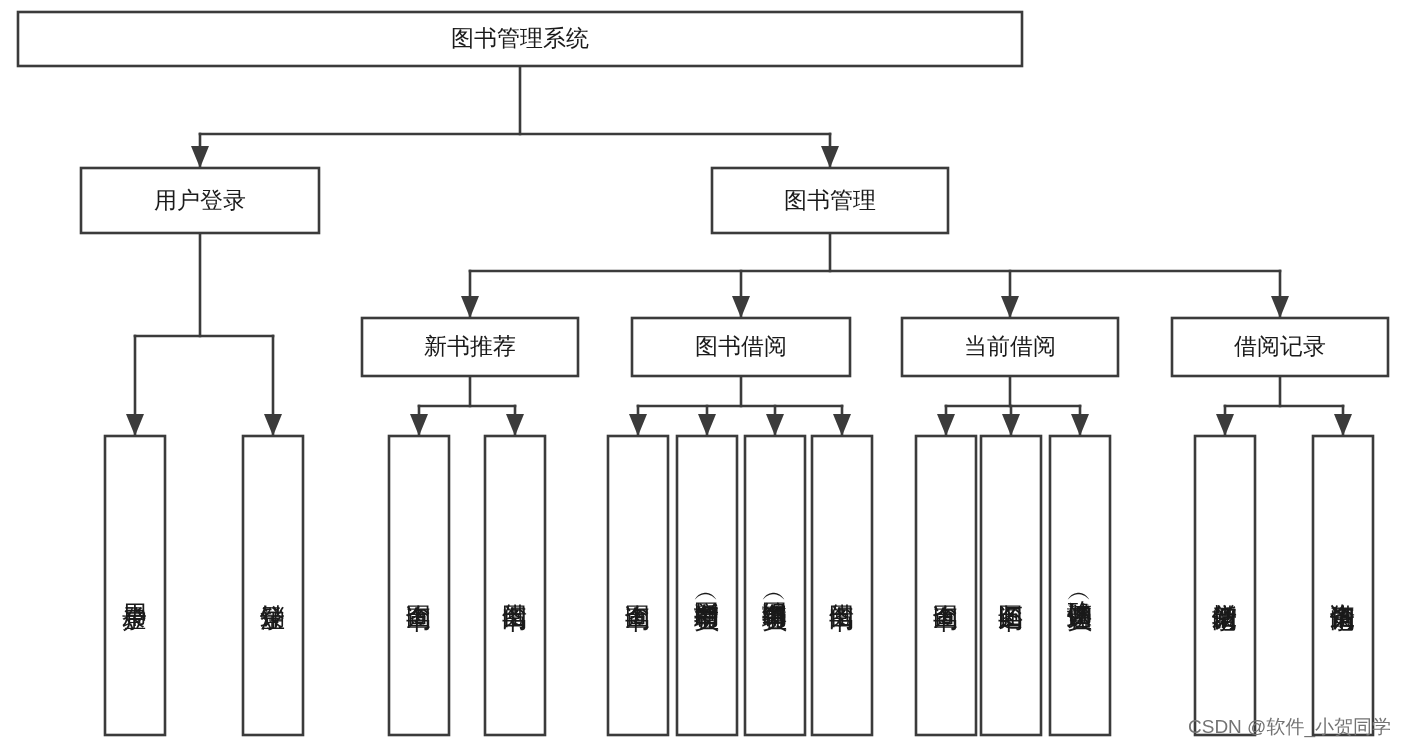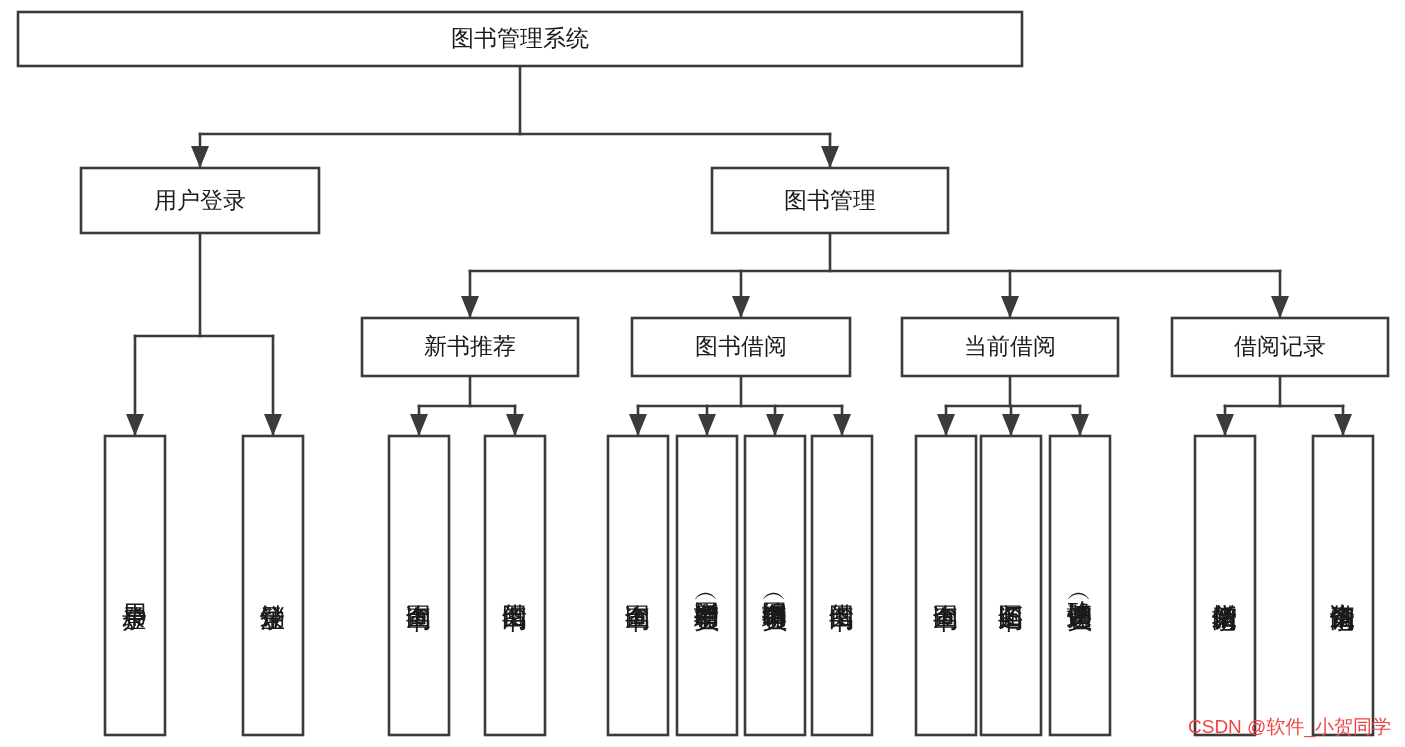--- a/index.html
+++ b/index.html
@@ -58,21 +58,21 @@
     letter-spacing: 1px;
     color: #1a1a1a;
     white-space: nowrap;
     text-align: center;
     pointer-events: none;
   }
   .watermark {
     position: absolute;
     font-family: "Liberation Sans", "DejaVu Sans", sans-serif;
     font-size: 19px;
-    color: #ef4444;
+    color: #737373;
     white-space: nowrap;
   }
 </style>
 </head>
 <body>
 
 <div id="diagram-root">
 
   <svg class="diagram-canvas" viewBox="0 0 1405 747">
     <g id="connectors-layer">

